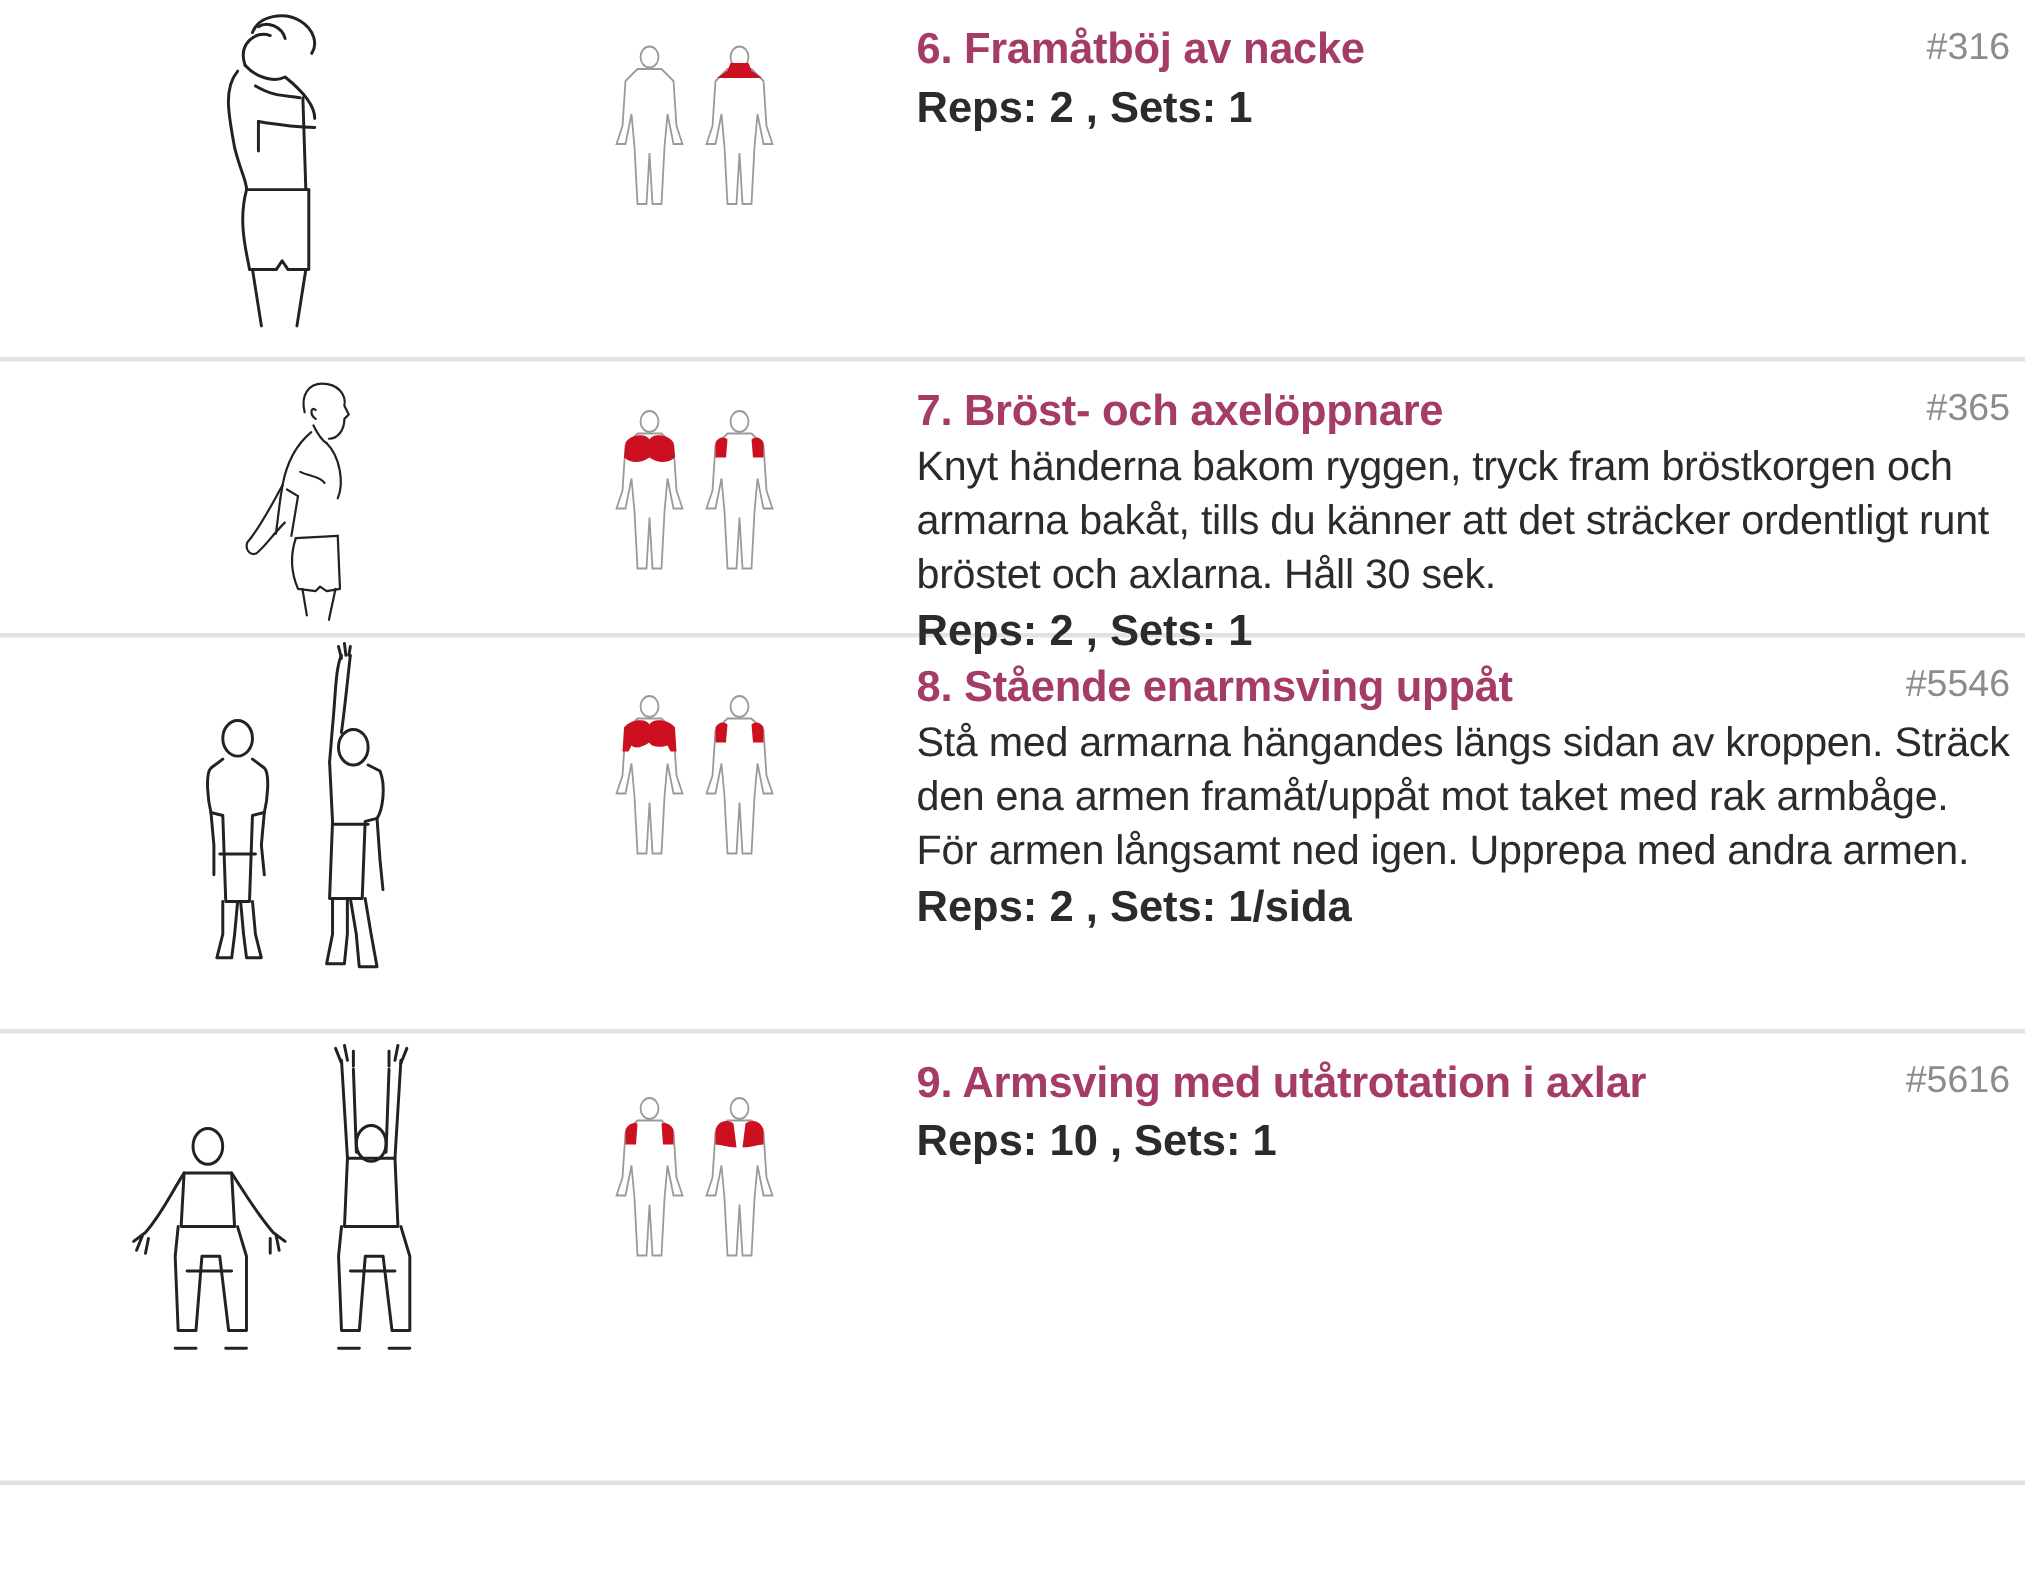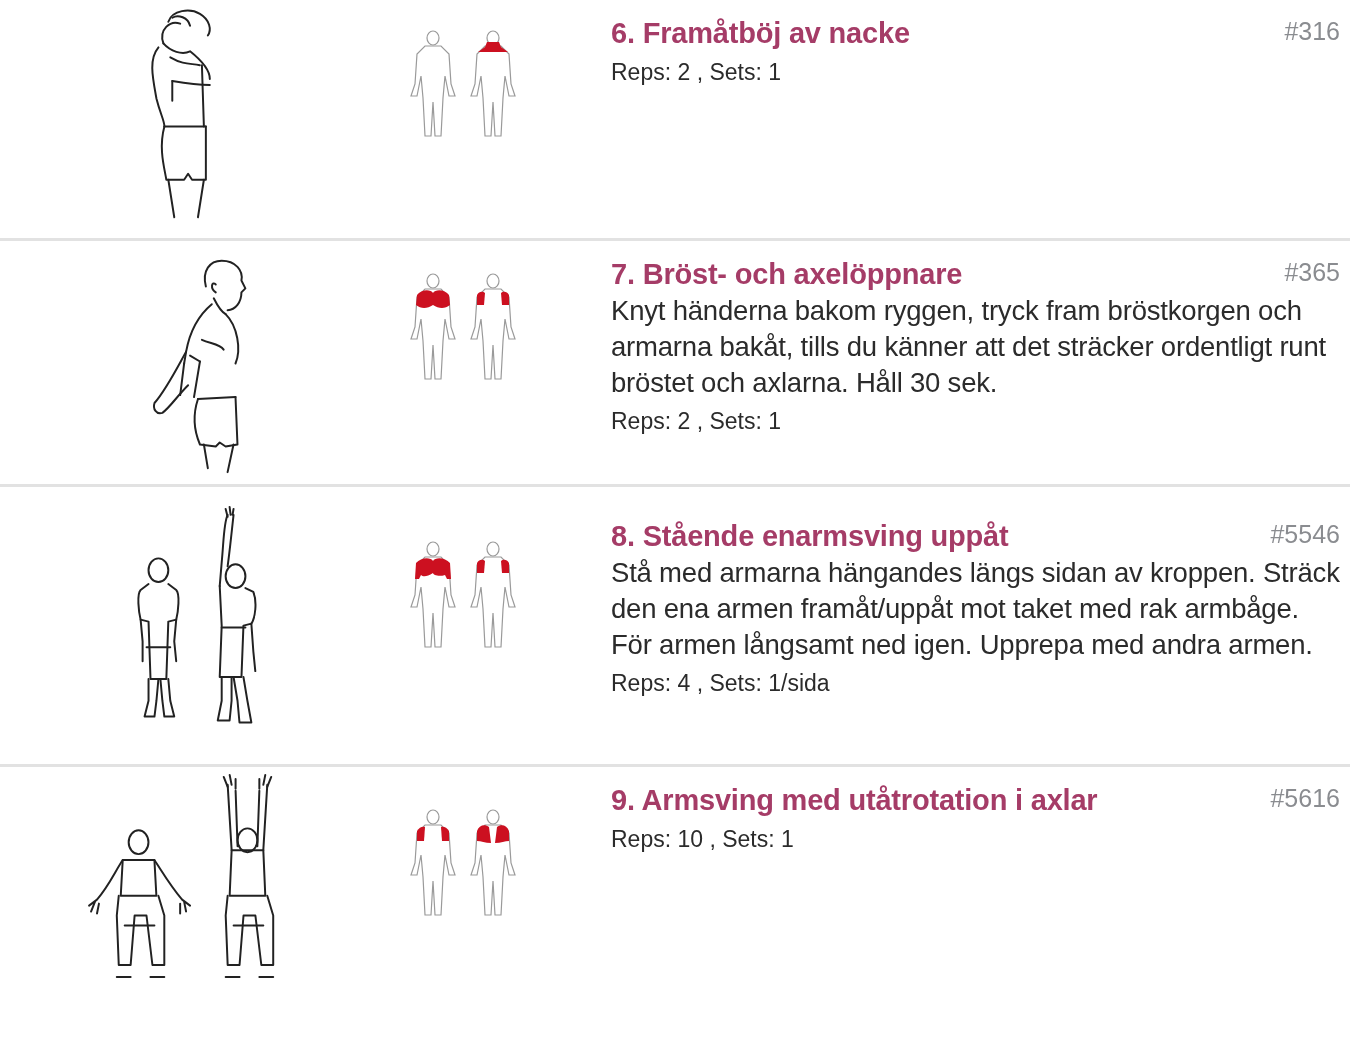--- a/index.html
+++ b/index.html
@@ -20,22 +20,22 @@
       top: 0;
       width: 1350px;
     }
     .exercise-row {
       position: relative;
       width: 1350px;
       border-bottom: 3px solid #e2e2e2;
       box-sizing: border-box;
     }
     .row-6 { height: 241px; }
-    .row-7 { height: 246px; }
-    .row-8 { height: 264px; margin-top: 16px; }
+    .row-7 { height: 184px; }
+    .row-8 { height: 264px; }
     .row-9 { height: 301px; }
 
     .illustration {
       position: absolute;
       left: 60px;
       top: 0;
       width: 270px;
       height: 100%;
     }
     .illustration svg {
@@ -81,22 +81,22 @@
     }
     .ex-desc {
       color: #2b2b2b;
       font-size: 27.5px;
       line-height: 36px;
       margin: 0;
       letter-spacing: -0.2px;
     }
     .ex-reps {
       color: #2b2b2b;
-      font-weight: normal;
-      font-size: 23px;
+      font-weight: bold;
+      font-size: 29px;
       line-height: 40px;
       margin-top: 0;
     }
     .stroke { fill: none; stroke: #222; stroke-width: 2; stroke-linecap: round; stroke-linejoin: round; }
     .body-outline { fill: #fff; stroke: #9a9a9a; stroke-width: 1.2; }
     .muscle { fill: #cc1020; }
   </style>
 </head>
 <body>
 
@@ -226,21 +226,21 @@
         <path class="muscle" d="M72 24 C74 20 78 20 80 22 L79 34 L72 34 Z"></path>
         <path class="muscle" d="M104 24 C102 20 98 20 96 22 L97 34 L104 34 Z"></path>
       </svg>
     </div>
     <div class="content">
       <div class="title-line">
         <span class="ex-title">8. Stående enarmsving uppåt</span>
         <span class="ex-id">#5546</span>
       </div>
       <p class="ex-desc">Stå med armarna hängandes längs sidan av kroppen. Sträck den ena armen framåt/uppåt mot taket med rak armbåge. För armen långsamt ned igen. Upprepa med andra armen.</p>
-      <div class="ex-reps">Reps: 4 , Sets: 1/sida</div>
+      <div class="ex-reps">Reps: 2 , Sets: 1/sida</div>
     </div>
   </div>
 
   <div class="exercise-row row-9">
     <div class="illustration">
       <svg viewBox="0 0 270 301">
 
         <ellipse class="stroke" cx="78" cy="76" rx="10" ry="12"></ellipse>
         <path class="stroke" d="M62 94 C54 106 48 120 36 134 L28 140 M34 136 L30 146 M38 138 L36 148"></path>
         <path class="stroke" d="M94 94 C102 106 110 120 122 134 L130 140 M124 136 L126 146 M120 138 L120 148"></path>

